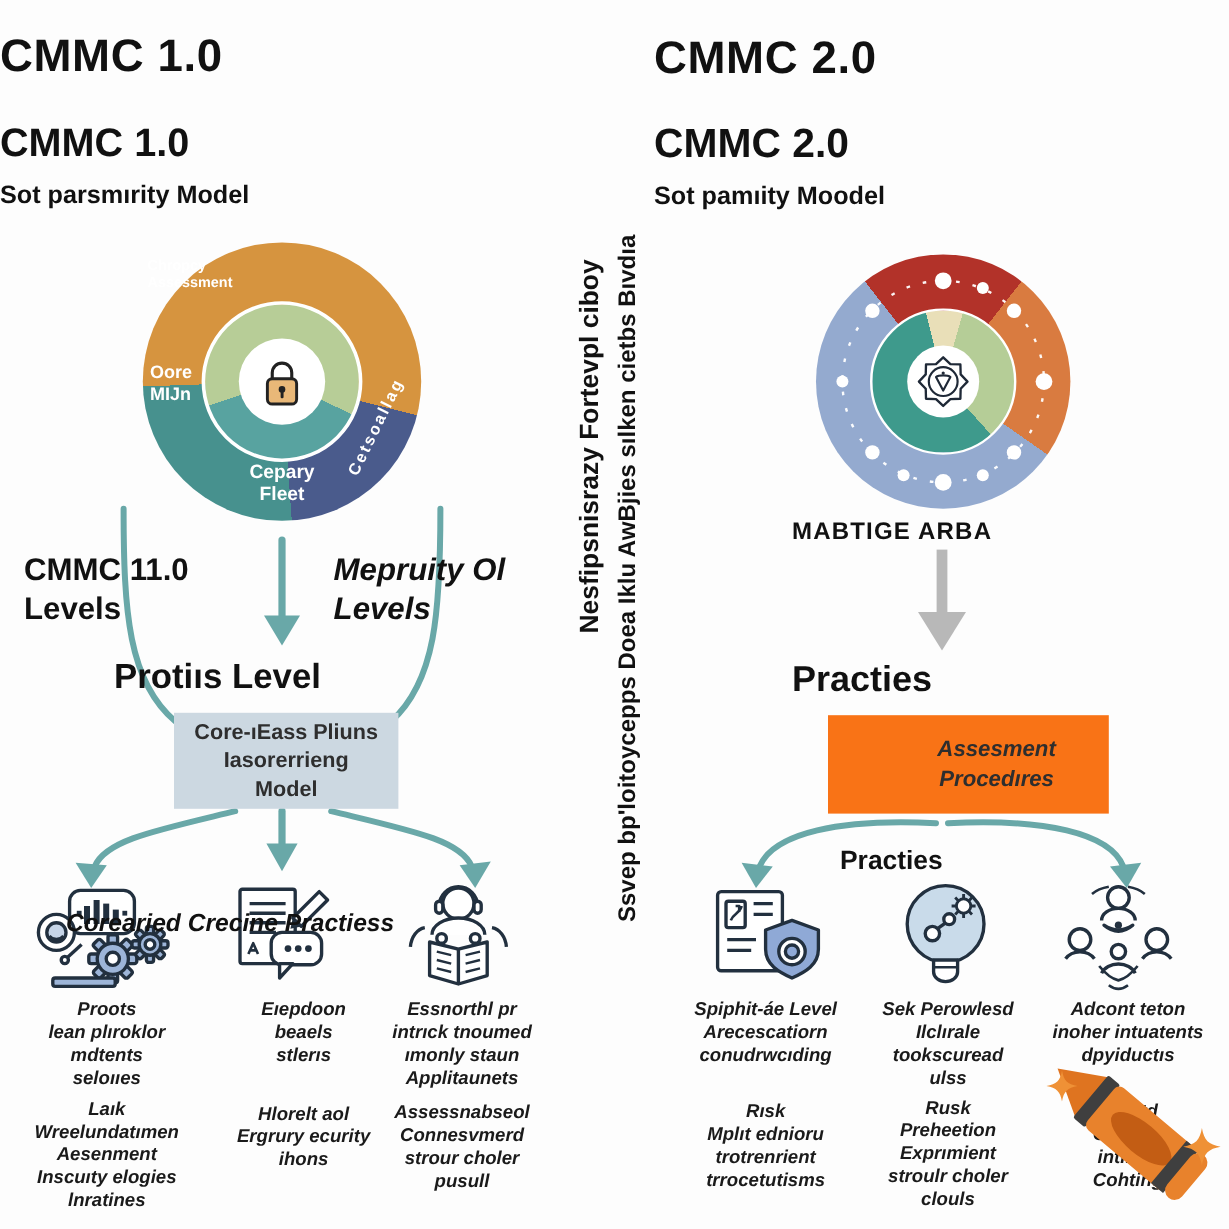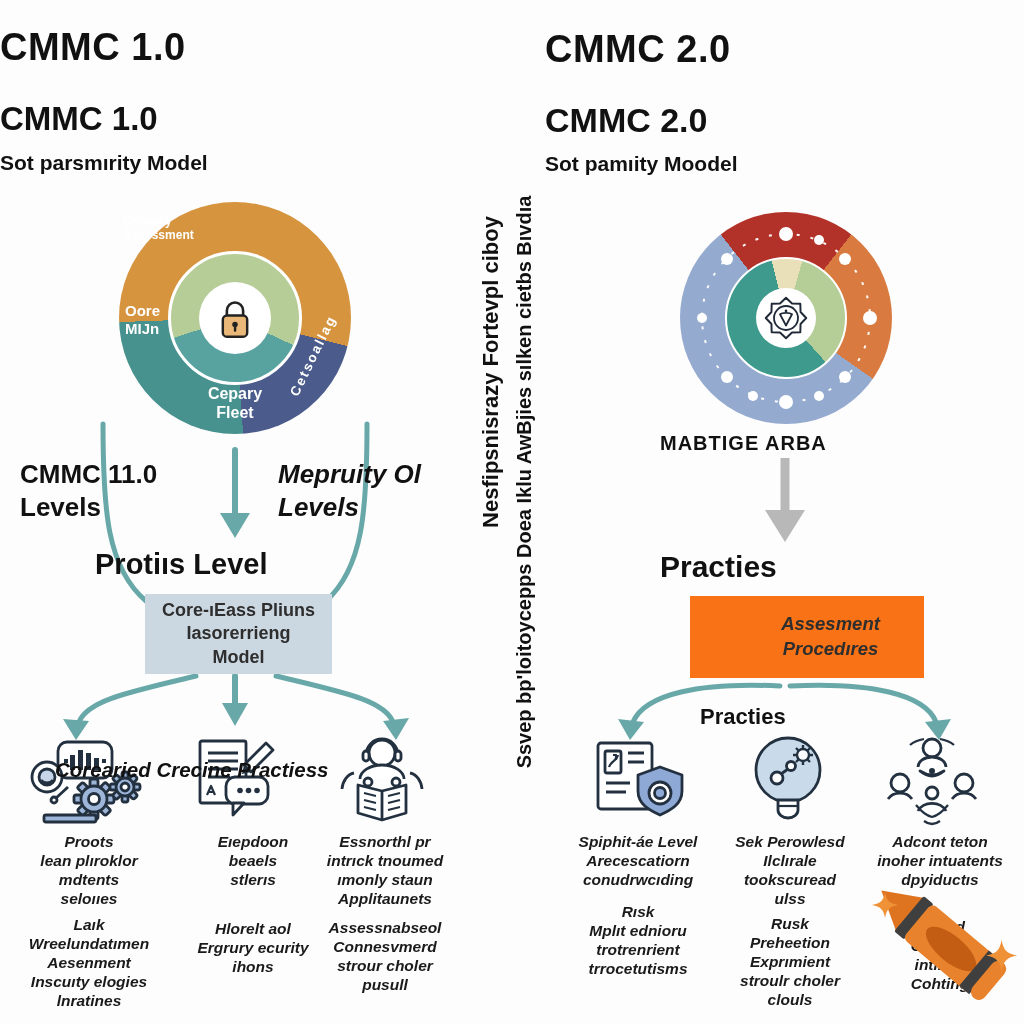--- a/index.html
+++ b/index.html
@@ -343,21 +343,21 @@
         <div>pusull</div>
       </div>
   </div>
 
   <div class="col" style="left:553px;width:170px">
     <div class="blk">
         <div>Spiphit-áe Level</div>
         <div>Arecescatiorn</div>
         <div>conudrwcıding</div>
       </div>
-    <div class="blk" style="margin-top:13px">
+    <div class="blk" style="margin-top:28px">
         <div>Rısk</div>
         <div>Mplıt ednioru</div>
         <div>trotrenrient</div>
         <div>trrocetutisms</div>
       </div>
   </div>
   <div class="col" style="left:713px;width:154px">
     <div class="blk">
         <div>Sek Perowlesd</div>
         <div>Ilclırale</div>

